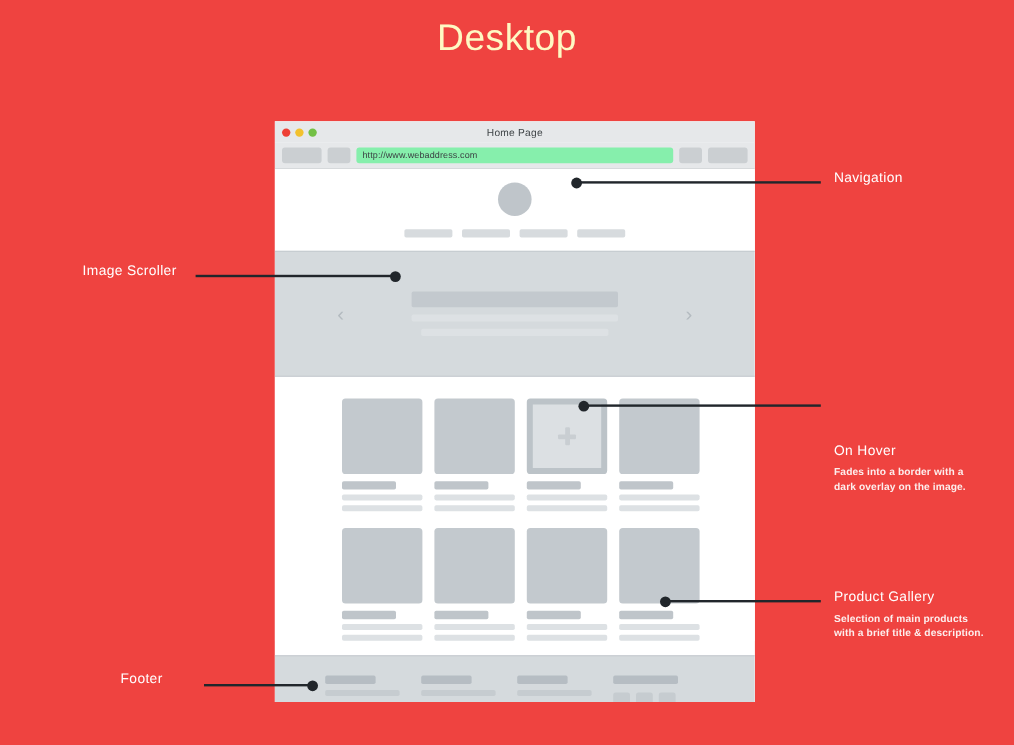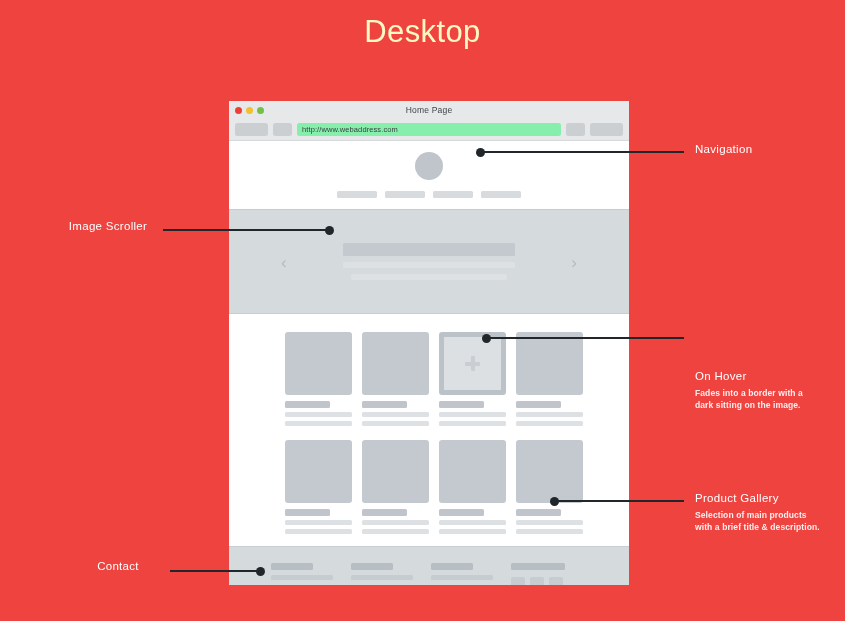--- a/index.html
+++ b/index.html
@@ -386,28 +386,28 @@
 <div class="leader" style="left:163px; top:229px; width:164px;"></div>
 <div class="annotation anno-left" style="left:33px; top:220px; width:150px;">
   <div class="anno-title">Image Scroller</div>
 </div>
 
 <div class="leader-dot" style="left:482px; top:334px;"></div>
 <div class="leader" style="left:486px; top:337px; width:198px;"></div>
 <div class="annotation anno-right" style="left:695px; top:330px; width:150px;margin-top:40px;">
   <div class="anno-title">On Hover</div>
   <div class="anno-desc">Fades into a border with a
-dark sitting on the image.</div>
+dark overlay on the image.</div>
 </div>
 
 <div class="leader-dot" style="left:550px; top:497px;"></div>
 <div class="leader" style="left:554px; top:500px; width:130px;"></div>
 <div class="annotation anno-right" style="left:695px; top:492px; width:152px;">
   <div class="anno-title">Product Gallery</div>
   <div class="anno-desc">Selection of main products
 with a brief title &amp; description.</div>
 </div>
 
 <div class="leader-dot" style="left:256px; top:567px;"></div>
 <div class="leader" style="left:170px; top:570px; width:90px;"></div>
 <div class="annotation anno-left" style="left:43px; top:560px; width:150px;">
-  <div class="anno-title">Contact</div>
+  <div class="anno-title">Footer</div>
 </div>
 
 </body></html>

